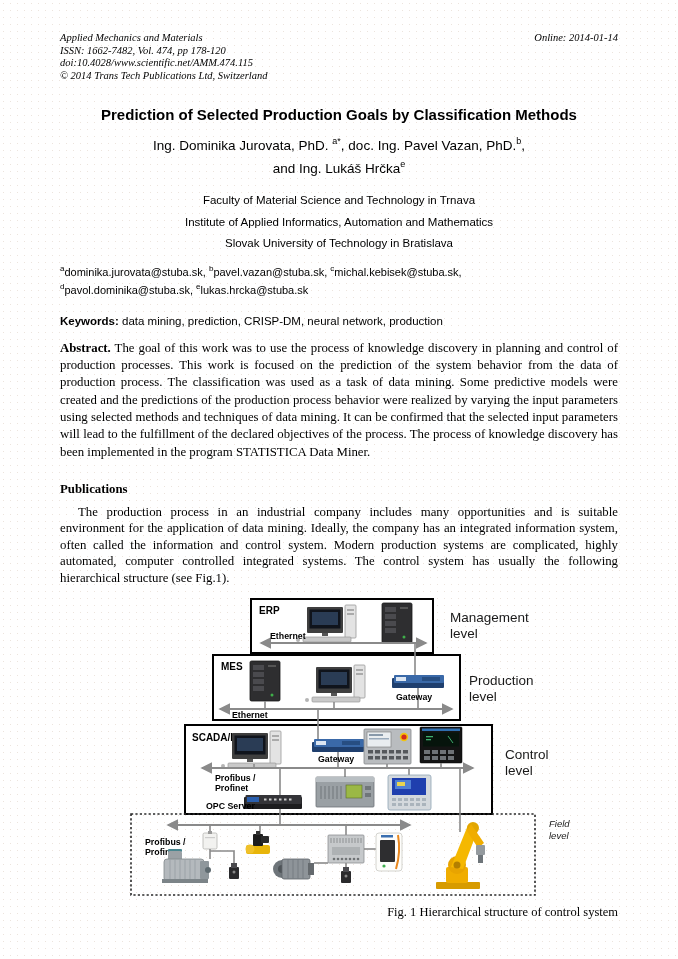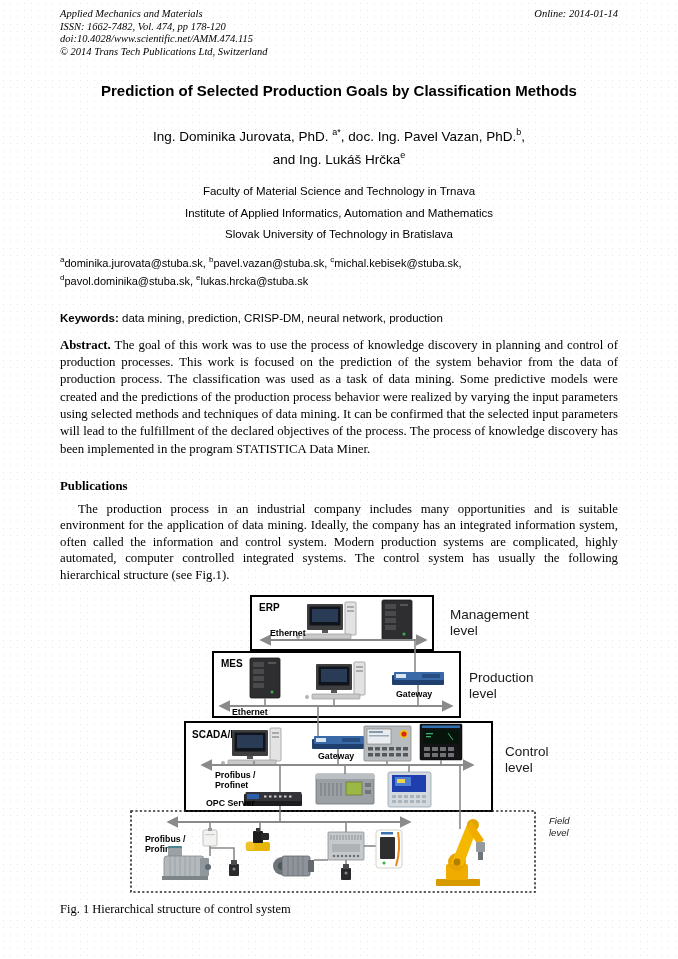--- a/index.html
+++ b/index.html
@@ -3,53 +3,53 @@
 <meta charset="utf-8">
 <style>
   html,body { margin:0; padding:0; }
   .page {
     position:relative; width:678px; height:959px; overflow:hidden;
     background-color:#ffffff;
     background-image: radial-gradient(rgba(205,185,165,0.38) 0.7px, transparent 0.95px);
     background-size:7px 7px;
     font-family:"Liberation Serif", serif; color:#000;
   }
-  .content { position:absolute; left:60px; top:8px; width:558px; }
+  .content { position:absolute; left:60px; top:32px; width:558px; }
 
   .header-row { display:flex; justify-content:space-between; align-items:flex-start;
     font-style:italic; font-size:10.5px; line-height:12.5px; }
   .header-right { white-space:nowrap; }
 
   .title { font-family:"Liberation Sans", sans-serif; font-weight:bold; font-size:15px;
     text-align:center; margin:24px 0 0 0; }
 
-  .authors { margin-top:24px; text-align:center; font-family:"Liberation Sans", sans-serif;
+  .authors { margin-top:9px; text-align:center; font-family:"Liberation Sans", sans-serif;
     font-size:13.5px; line-height:19px; }
   .authors sup { font-size:9px; }
 
   .affils { margin-top:13px; text-align:center; font-family:"Liberation Sans", sans-serif;
     font-size:11.5px; }
   .affil-line { line-height:21.5px; }
 
   .emails { margin-top:6px; text-align:left; font-family:"Liberation Sans", sans-serif;
     font-size:11px; line-height:15px; }
   .emails sup { font-size:8px; }
 
-  .keywords { margin-top:23px; font-family:"Liberation Sans", sans-serif; font-size:11.5px; }
+  .keywords { margin-top:17px; font-family:"Liberation Sans", sans-serif; font-size:11.5px; }
   .kw-label { font-weight:bold; }
 
   .abstract { margin:13px 0 0 0; font-size:12.8px; line-height:17.3px; text-align:justify; }
   .b { font-weight:bold; }
 
   .section-heading { margin:21px 0 0 0; font-size:12.8px; font-weight:bold; }
   .body-para { margin:7px 0 0 0; font-size:12.8px; line-height:16.4px; text-align:justify;
     text-indent:18px; }
 
   .figure-wrap { margin:11px 0 0 60px; width:480px; height:305px; }
-  .caption { text-align:left; font-size:12.5px; margin-top:3px; }
+  .caption { text-align:right; font-size:12.5px; margin-top:3px; }
 
   svg text { font-family:"Liberation Sans", sans-serif; }
   .box-label { font-size:10px; font-weight:bold; fill:#000; }
   .net-label { font-size:8.8px; font-weight:bold; fill:#000; }
   .level-label { font-size:13.5px; fill:#1a1a1a; }
   .field-label { font-size:9.5px; font-style:italic; fill:#1a1a1a; }
   .bus { stroke:#8a8a8a; stroke-width:2; }
   .wire { stroke:#8a8a8a; stroke-width:1.6; }
   .lvlbox { fill:#ffffff; stroke:#000; stroke-width:2; }
 </style>

